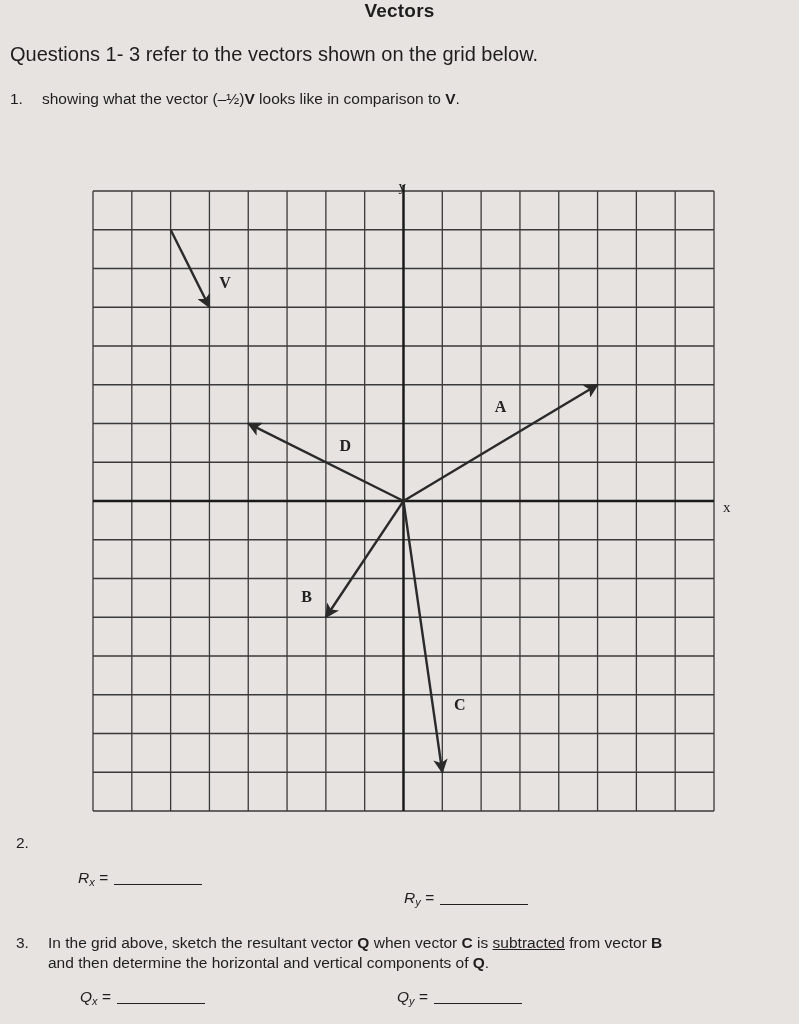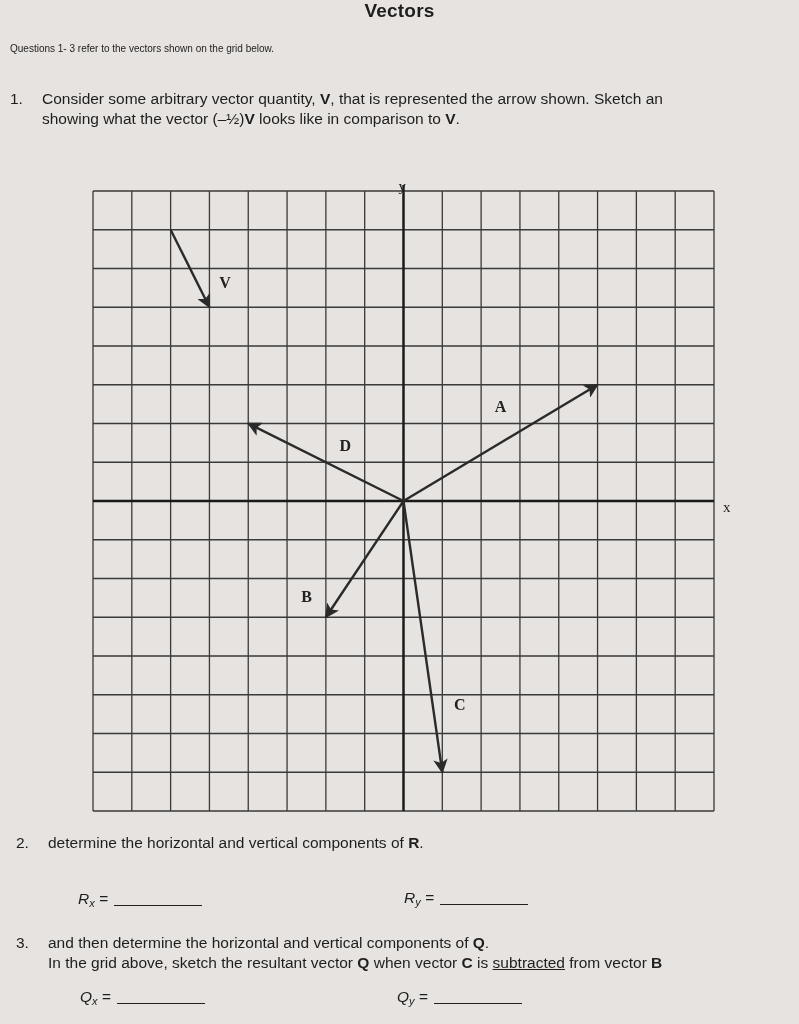--- a/index.html
+++ b/index.html
@@ -7,21 +7,21 @@
     width:799px; height:1024px; overflow:hidden;
     background:#e6e3e0;
     font-family:"Liberation Sans", sans-serif;
     color:#1e1e1e;
     position:relative;
   }
   .title {
     position:absolute; left:0; width:799px; top:0;
     text-align:center; font-size:19px; font-weight:bold; letter-spacing:0.2px;
   }
-  .intro { position:absolute; left:10px; top:43px; font-size:10px;text-align:right; }
+  .intro { position:absolute; left:10px; top:43px; font-size:20px;text-align:right; }
   .q { position:absolute; font-size:15.5px; line-height:20px; }
   .q .num { position:absolute; left:0; top:0; }
   .q .txt { position:absolute; left:32px; top:0; }
   .q1 { left:10px; top:89px; width:785px; }
   .q2 { left:16px; top:833px; width:780px; }
   .q3 { left:16px; top:933px; width:780px; }
   b { font-weight:bold; }
   u { text-decoration:underline; }
   .ans { position:absolute; font-size:15.5px; font-style:italic; }
   .ans .line { display:inline-block; width:88px; border-bottom:1.3px solid #222; margin-left:6px; vertical-align:-2px; }
@@ -32,21 +32,20 @@
 </style>
 </head>
 <body>
 
 <div class="title">Vectors</div>
 <div class="intro">Questions 1- 3 refer to the vectors shown on the grid below.</div>
 
 <div class="q q1">
   <span class="num">1.</span>
   <div class="txt">
-      <div>Consider some arbitrary vector quantity, <b>V</b>, that is represented the arrow shown.  Sketch an</div>
       <div>showing what the vector (–½)<b>V</b> looks like in comparison to <b>V</b>.</div>
     </div>
 </div>
 
 <svg class="grid" width="799" height="830">
     <defs>
       <marker id="arrow" viewBox="0 0 10 10" refX="9" refY="5" markerWidth="6" markerHeight="6" orient="auto-start-reverse">
         <path d="M0,0 L10,5 L0,10 L2.5,5 z" fill="#2a2a2a"></path>
       </marker>
     </defs>
@@ -96,27 +95,26 @@
     <text x="345.28125" y="450.625" class="vlabel" text-anchor="middle">D</text>
     <line x1="403.5" y1="501" x2="325.875" y2="617.25" stroke="#2a2a2a" stroke-width="2.4" marker-end="url(#arrow)"></line>
     <text x="306.46875" y="601.75" class="vlabel" text-anchor="middle">B</text>
     <line x1="403.5" y1="501" x2="442.3125" y2="772.25" stroke="#2a2a2a" stroke-width="2.4" marker-end="url(#arrow)"></line>
     <text x="459.778125" y="710.25" class="vlabel" text-anchor="middle">C</text>
   </svg>
 
 <div class="q q2">
   <span class="num">2.</span>
   <div class="txt">
-      <div>determine the horizontal and vertical components of <b>R</b>.</div>
     </div>
 </div>
-<div class="ans" style="left:78px; top:890px;">R<sub>x</sub> =<span class="line"></span></div>
+<div class="ans" style="left:78px; top:869px;">R<sub>x</sub> =<span class="line"></span></div>
 <div class="ans" style="left:404px; top:889px;">R<sub>y</sub> =<span class="line"></span></div>
 
 <div class="q q3">
   <span class="num">3.</span>
   <div class="txt">
+      <div>In the grid above, sketch the resultant vector <b>Q</b> when vector <b>C</b> is <u>subtracted</u> from vector <b>B</b></div>
       <div>and then determine the horizontal and vertical components of <b>Q</b>.</div>
-      <div>In the grid above, sketch the resultant vector <b>Q</b> when vector <b>C</b> is <u>subtracted</u> from vector <b>B</b></div>
     </div>
 </div>
 <div class="ans" style="left:80px; top:988px;">Q<sub>x</sub> =<span class="line"></span></div>
 <div class="ans" style="left:397px; top:988px;">Q<sub>y</sub> =<span class="line"></span></div>
 
 </body></html>

